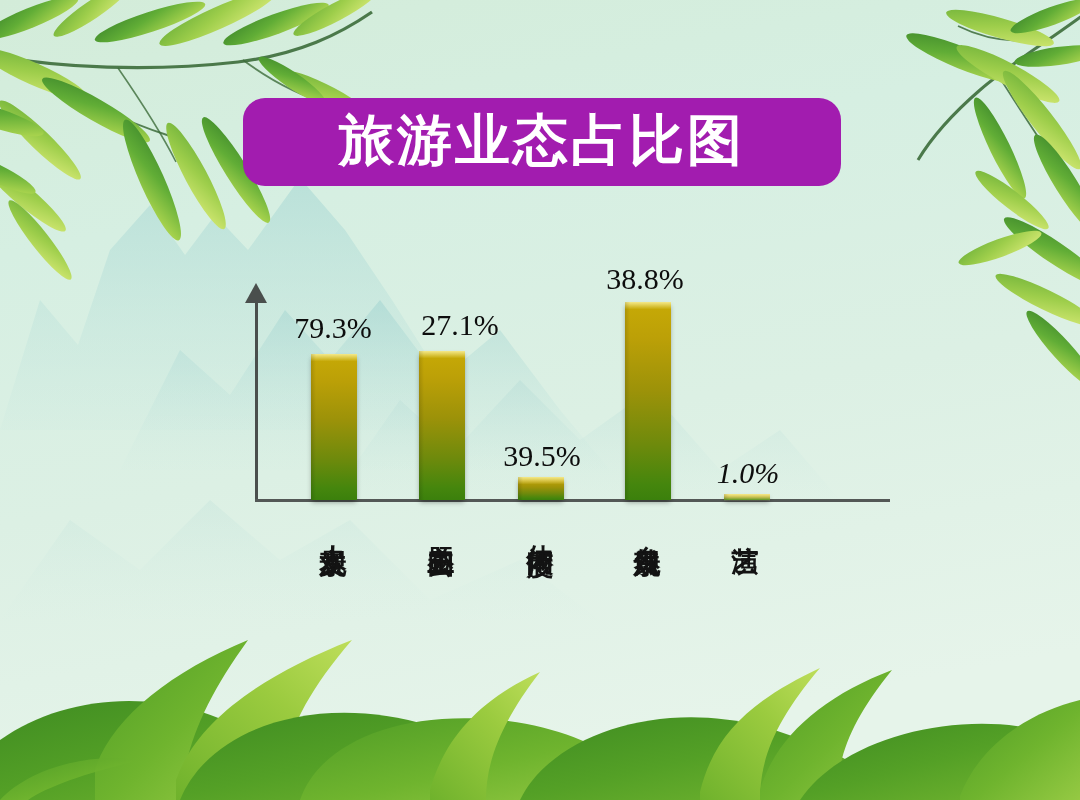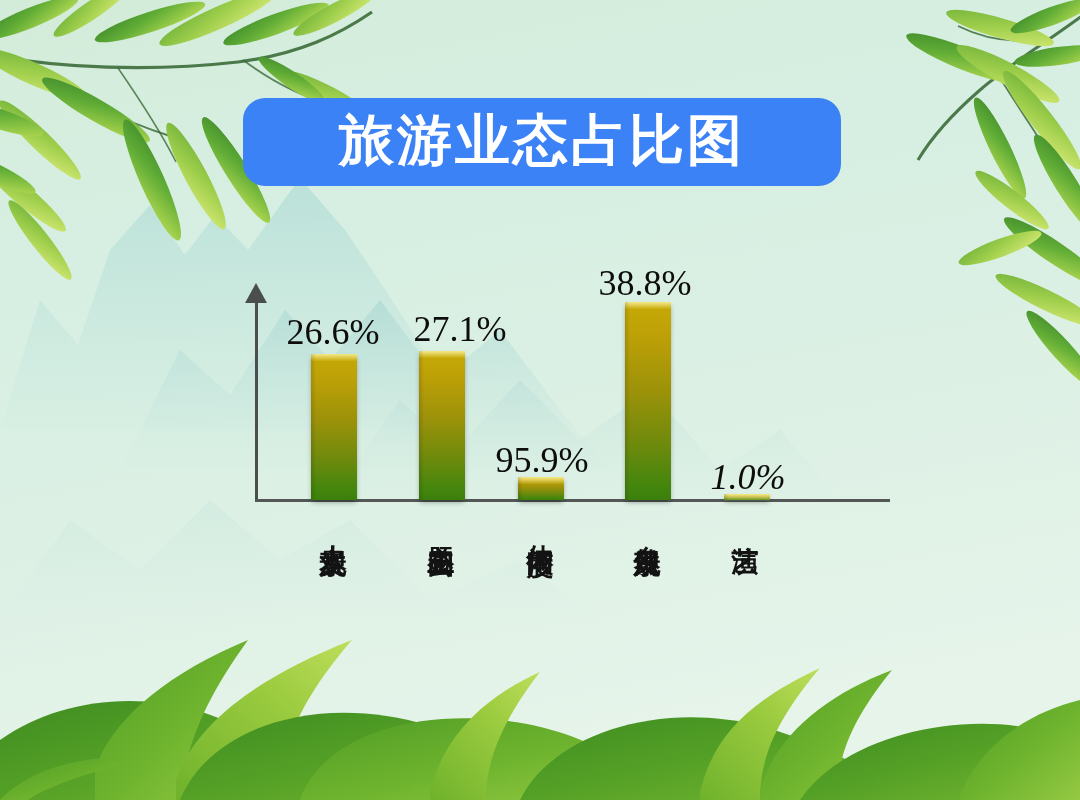--- a/index.html
+++ b/index.html
@@ -13,21 +13,21 @@
   
   #bg-layer { position:absolute; inset:0; z-index:0; }
   #bg-layer svg { display:block; width:1080px; height:800px; }
 
   
   #title-banner {
     position:absolute;
     left:243px; top:98px;
     width:598px; height:88px;
     border-radius:22px;
-    background:#3b82f6;
+    background:#a21caf;
     z-index:5;
     display:flex; align-items:center; justify-content:center;
   }
   #title-text {
     font-family:"DejaVu Sans","Liberation Sans",sans-serif;
     font-weight:bold;
     font-size:55px;
     letter-spacing:3px;
     color:#ffffff;
     line-height:1;
@@ -86,21 +86,21 @@
     left:0; top:0; bottom:0;
     width:5px;
     background:linear-gradient(to right,rgba(0,0,0,0.13),rgba(0,0,0,0));
   }
 
   .value-label {
     position:absolute;
     width:160px;
     text-align:center;
     font-family:"Liberation Serif","DejaVu Serif",serif;
-    font-size:36px;
+    font-size:30px;
     color:#0d0d0d;
     white-space:nowrap;
   }
 
   .cat-label {
     position:absolute;
     font-family:"DejaVu Sans","Liberation Sans",sans-serif;
     font-size:27px;
     font-weight:600;
     color:#131313;
@@ -254,29 +254,29 @@
 <div id="title-banner">
   <div id="title-text">旅游业态占比图</div>
 </div>
 
 <div id="chart-area">
 
   <div id="y-axis-arrow"></div>
   <div id="y-axis"></div>
   <div id="x-axis"></div>
 
-  <div class="value-label" style="left:253px; top:311px;">26.6%</div>
+  <div class="value-label" style="left:253px; top:311px;">79.3%</div>
   <div class="bar" style="left:311px; top:354px; width:46px; height:146px;"></div>
   <div class="cat-label" style="left:320px; top:524px;">人文景观</div>
 
   <div class="value-label" style="left:380px; top:308px;">27.1%</div>
   <div class="bar" style="left:419px; top:351px; width:46px; height:149px;"></div>
   <div class="cat-label" style="left:428px; top:524px;">主题公园</div>
 
-  <div class="value-label" style="left:462px; top:439px;">95.9%</div>
+  <div class="value-label" style="left:462px; top:439px;">39.5%</div>
   <div class="bar" style="left:518px; top:477px; width:46px; height:23px;"></div>
   <div class="cat-label" style="left:527px; top:524px;">休闲度假</div>
 
   <div class="value-label" style="left:565px; top:262px;">38.8%</div>
   <div class="bar" style="left:625px; top:302px; width:46px; height:198px;"></div>
   <div class="cat-label" style="left:634px; top:524px;">自然景观</div>
 
   <div class="value-label" style="left:668px; top:456px;font-style:italic;">1.0%</div>
   <div class="bar" style="left:724px; top:494px; width:46px; height:6px;"></div>
   <div class="cat-label" style="left:732px; top:524px;">演艺</div>

